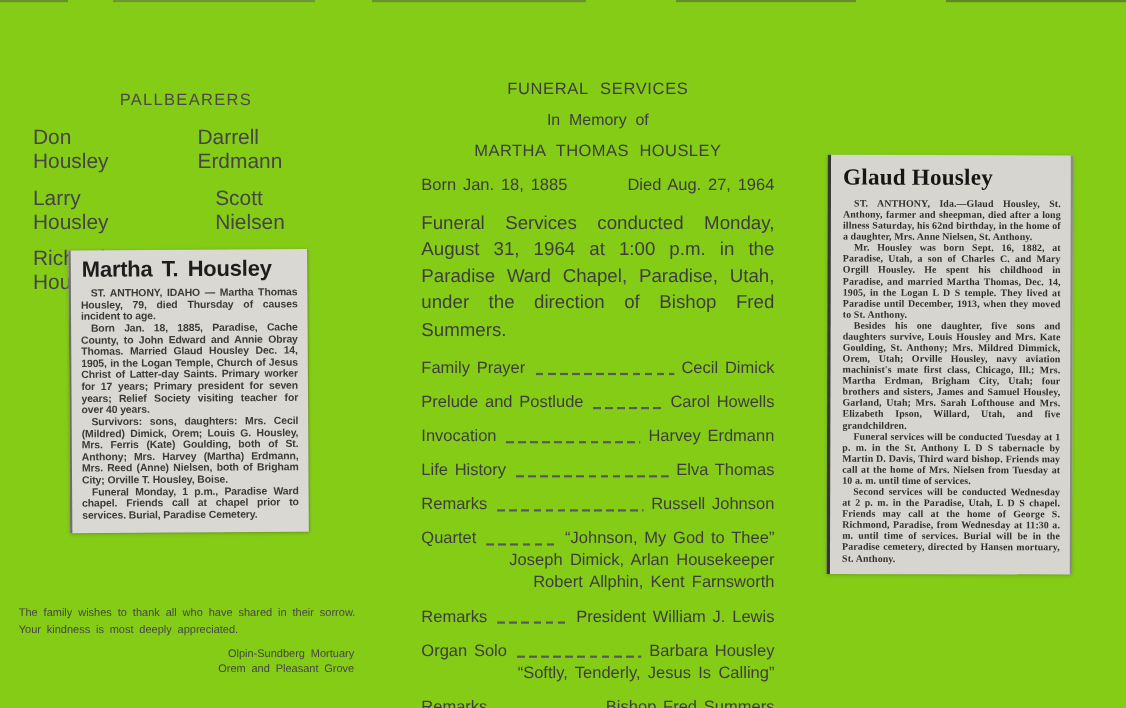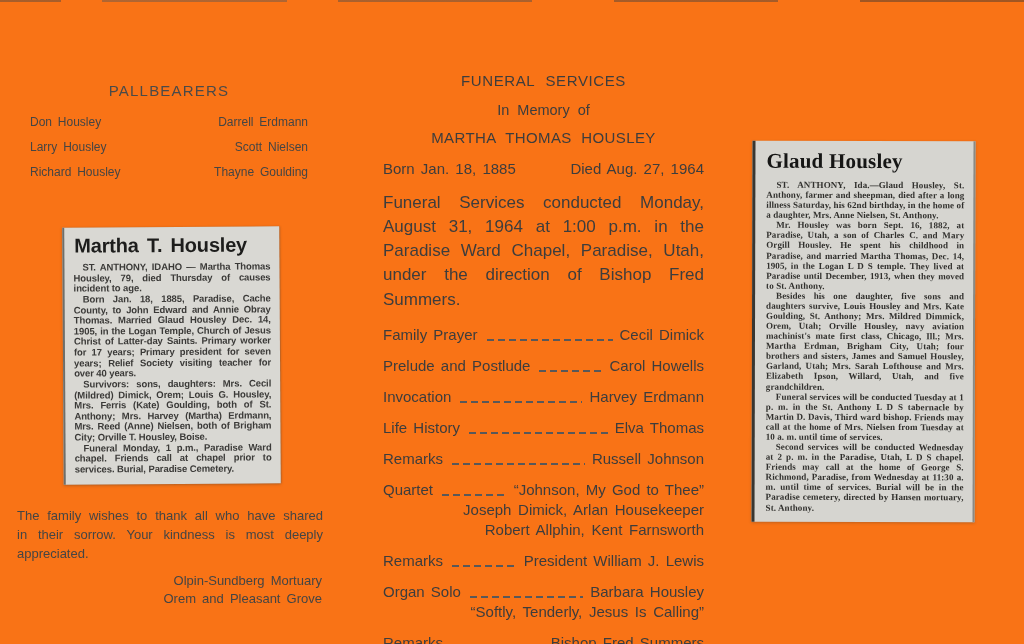--- a/index.html
+++ b/index.html
@@ -1,51 +1,51 @@
 <!DOCTYPE html>
 <html><head>
 <meta charset="utf-8">
 <style>
   html,body { margin:0; padding:0; }
   #page {
     position:relative; width:1024px; height:644px;
-    background:#f97316; overflow:hidden;
+    background:#84cc16; overflow:hidden;
     font-family:"Liberation Sans", sans-serif; color:#414140;
   }
   
   .edge-top {
     position:absolute; top:0; left:0; width:1024px; height:2px; opacity:.45;
     background:linear-gradient(to right,#444 0 6%,transparent 6% 10%,#555 10% 28%,
       transparent 28% 33%,#4a4a4a 33% 52%,transparent 52% 60%,#3f3f3f 60% 76%,
       transparent 76% 84%,#333 84% 100%);
   }
 
   
   .pallbearers { position:absolute; left:30px; top:82px; width:278px; }
   .pb-title { text-align:center; font-size:15px; letter-spacing:1.2px; color:#4a4a49; margin-bottom:16px; }
-  .pb-row { display:flex; justify-content:space-between; font-size:12px; word-spacing:2.5px; margin-bottom:11px; color:#454544;gap:48px; }
+  .pb-row { display:flex; justify-content:space-between; font-size:19px; word-spacing:2.5px; margin-bottom:11px; color:#454544;gap:48px; }
 
   .clip { box-sizing:border-box; }
   .martha-clip {
     position:absolute; left:63px; top:227px; width:217px;
     background:#d9d8d3; padding:7px 9px 9px 9px;
     border-left:2px solid #6f6e69;
     box-shadow:0 1px 3px rgba(60,55,45,.35), 1px 0 1px rgba(90,85,75,.25);
     transform:rotate(-0.35deg);
   }
   .martha-headline {
     font-size:20px; font-weight:bold; color:#1d1d1c; letter-spacing:-.2px;
     margin:0 0 5px 1px; word-spacing:3px;
   }
   .martha-clip .clip-p {
     margin:0; font-size:9.5px; line-height:1.12; font-weight:bold;
     color:#3b3a38; text-align:justify; text-indent:9px; letter-spacing:-.1px;
   }
 
-  .thanks { position:absolute; left:17px; top:507px; width:306px; font-size:13px; word-spacing:2.5px; color:#454544; }
+  .thanks { position:absolute; left:17px; top:551px; width:306px; font-size:10px; word-spacing:2.5px; color:#454544; }
   .thanks-msg { margin:0; text-align:justify; line-height:1.45; }
   .thanks-sig { text-align:right; line-height:1.4; margin-top:8px; padding-right:1px; }
 
   
   .program { position:absolute; left:383px; top:72px; width:321px; color:#3d3d3d; }
   .prog-title { text-align:center; font-size:15px; word-spacing:6px; letter-spacing:.6px; }
   .prog-sub { text-align:center; font-size:14.5px; word-spacing:4px; margin-top:13px; }
   .prog-name { text-align:center; font-size:15px; word-spacing:5px; letter-spacing:.4px; margin-top:11px; }
   .born-row { display:flex; justify-content:space-between; font-size:15px; word-spacing:2px; margin-top:14px; }
   .prog-intro { margin:14px 0 0 0; font-size:17px; line-height:1.42; text-align:justify; word-spacing:2.5px; }

